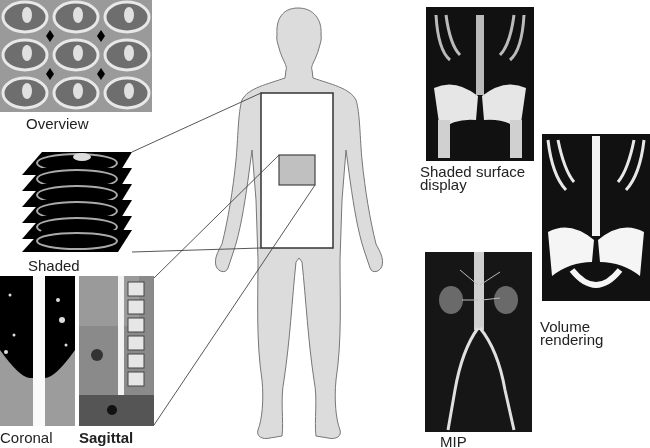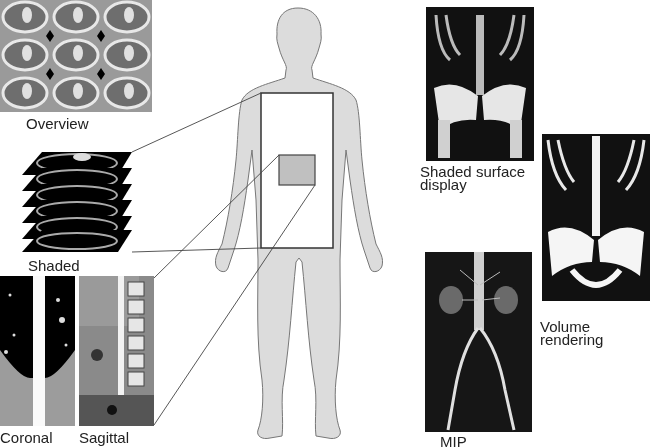--- a/index.html
+++ b/index.html
@@ -171,17 +171,17 @@
     <line x1="132" y1="152" x2="261" y2="93"></line>
     <line x1="132" y1="252" x2="261" y2="248"></line>
     <line x1="154" y1="278" x2="279" y2="155"></line>
     <line x1="154" y1="425" x2="315" y2="185"></line>
   </g>
 </svg>
 
 <div class="label" style="left:26px; top:117px; width:100px;">Overview</div>
 <div class="label" style="left:28px; top:259px; width:60px;">Shaded</div>
 <div class="label" style="left:0px; top:431px; width:75px;">Coronal</div>
-<div class="label" style="left:79px; top:431px; width:75px;">Sagittal</div>
+<div class="label" style="left:79px; top:431px; width:75px;font-weight:bold;">Sagittal</div>
 <div class="label" style="left:420px; top:165px; width:120px;">Shaded surface
 display</div>
 <div class="label" style="left:540px; top:320px; width:110px;">Volume rendering</div>
 <div class="label" style="left:440px; top:435px; width:80px;">MIP</div>
 
 </body></html>

